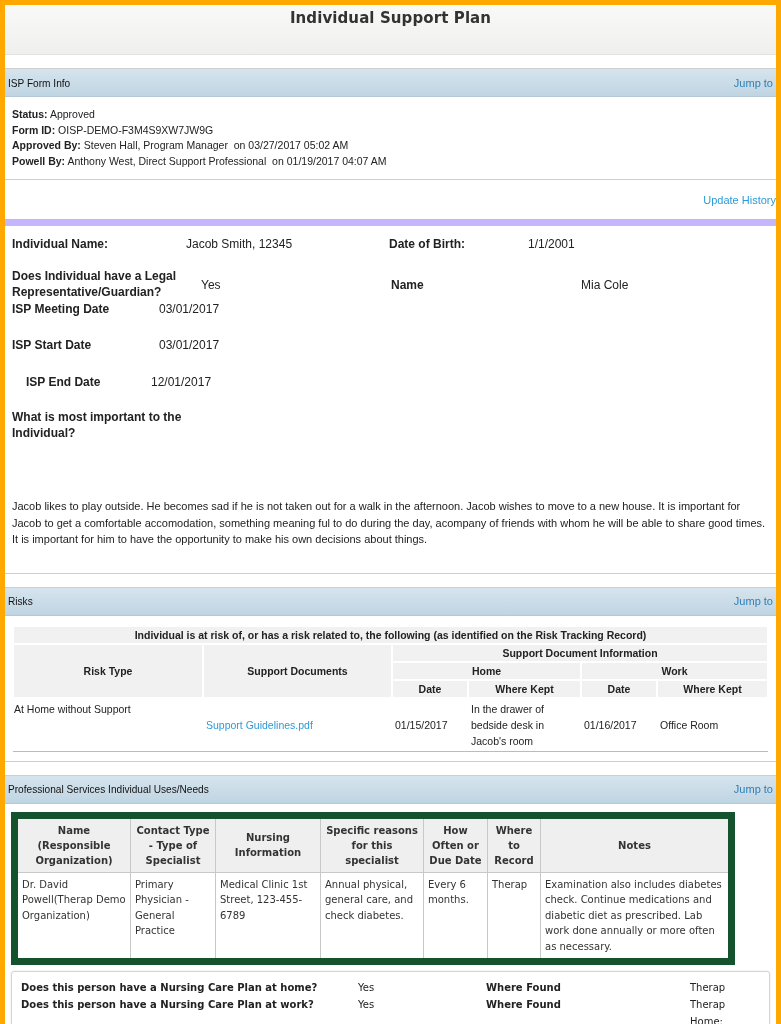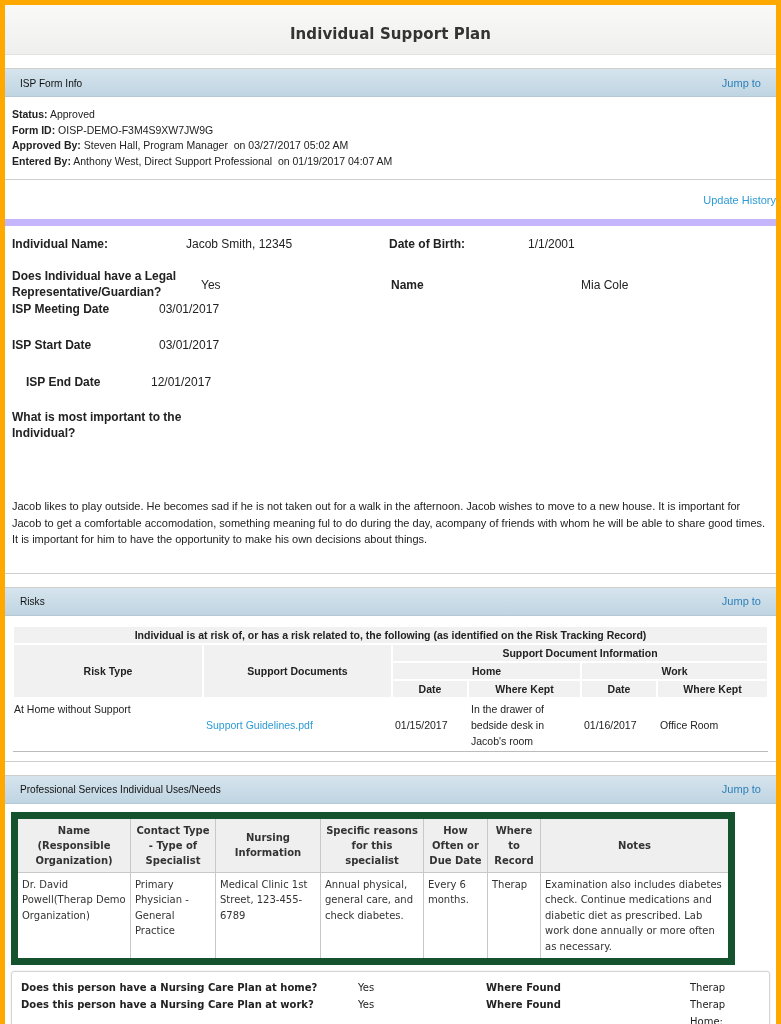--- a/index.html
+++ b/index.html
@@ -16,28 +16,28 @@
   }
   .page-header {
     height: 50px;
     background: linear-gradient(#f9f9f8, #efefed);
     text-align: center;
     border-bottom: 1px solid #e2e2df;
   }
   .page-title {
     font-family: "DejaVu Sans", sans-serif;
     font-weight: bold; font-size: 15px; color: #333;
-    padding-top: 20px; letter-spacing: 0.1px;
+    padding-top: 4px; letter-spacing: 0.1px;
   }
   .gap { height: 14px; border-bottom: 1px solid #cfcfcb; background: #fff; }
   .section-head {
     height: 28px;
     background: linear-gradient(#d6e4ee, #bfd5e2);
     display: flex; align-items: center; justify-content: space-between;
-    padding: 0 15px;
+    padding: 0 3px;
     border-bottom: 1px solid #b4c8d6;
   }
   .section-title { font-size: 11px; color: #111; font-family: "Liberation Sans", sans-serif; transform: scaleX(0.92); transform-origin: left; }
   .jump-link { color: #2d7fb8; font-size: 11px; text-decoration: none; cursor: pointer; }
   .info-block { padding: 10px 7px 10px 7px; line-height: 15.5px; font-size: 10.5px; }
   .info-block b { font-weight: bold; }
   .divider { border-top: 1px solid #cfcfcb; }
   .update-row { height: 46px; display: flex; align-items: center; justify-content: flex-end; border-bottom: 7px solid #c4b5fd; }
   .update-link { color: #2d9ad6; font-size: 11px; cursor: pointer; }
 
@@ -79,21 +79,21 @@
   <div class="gap"></div>
 
   <div class="section-head">
     <span class="section-title">ISP Form Info</span>
     <a class="jump-link">Jump to</a>
   </div>
   <div class="info-block">
     <div><b>Status:</b> <span>Approved</span></div>
     <div><b>Form ID:</b> <span>OISP-DEMO-F3M4S9XW7JW9G</span></div>
     <div><b>Approved By:</b> <span style="white-space:pre">Steven Hall, Program Manager  on 03/27/2017 05:02 AM</span></div>
-    <div><b>Entered By:</b> <span style="white-space:pre">Anthony West, Direct Support Professional  on 01/19/2017 04:07 AM</span></div>
+    <div><b>Powell By:</b> <span style="white-space:pre">Anthony West, Direct Support Professional  on 01/19/2017 04:07 AM</span></div>
   </div>
   <div class="divider"></div>
   <div class="update-row">
     <a class="update-link">Update History</a>
   </div>
 
   <div class="grid-row" style="height:272px">
     <div class="lbl" style="left:7px;top:10px">Individual Name:</div>
     <div class="val" style="left:181px;top:10px">Jacob Smith, 12345</div>
     <div class="lbl" style="left:384px;top:10px">Date of Birth:</div>

